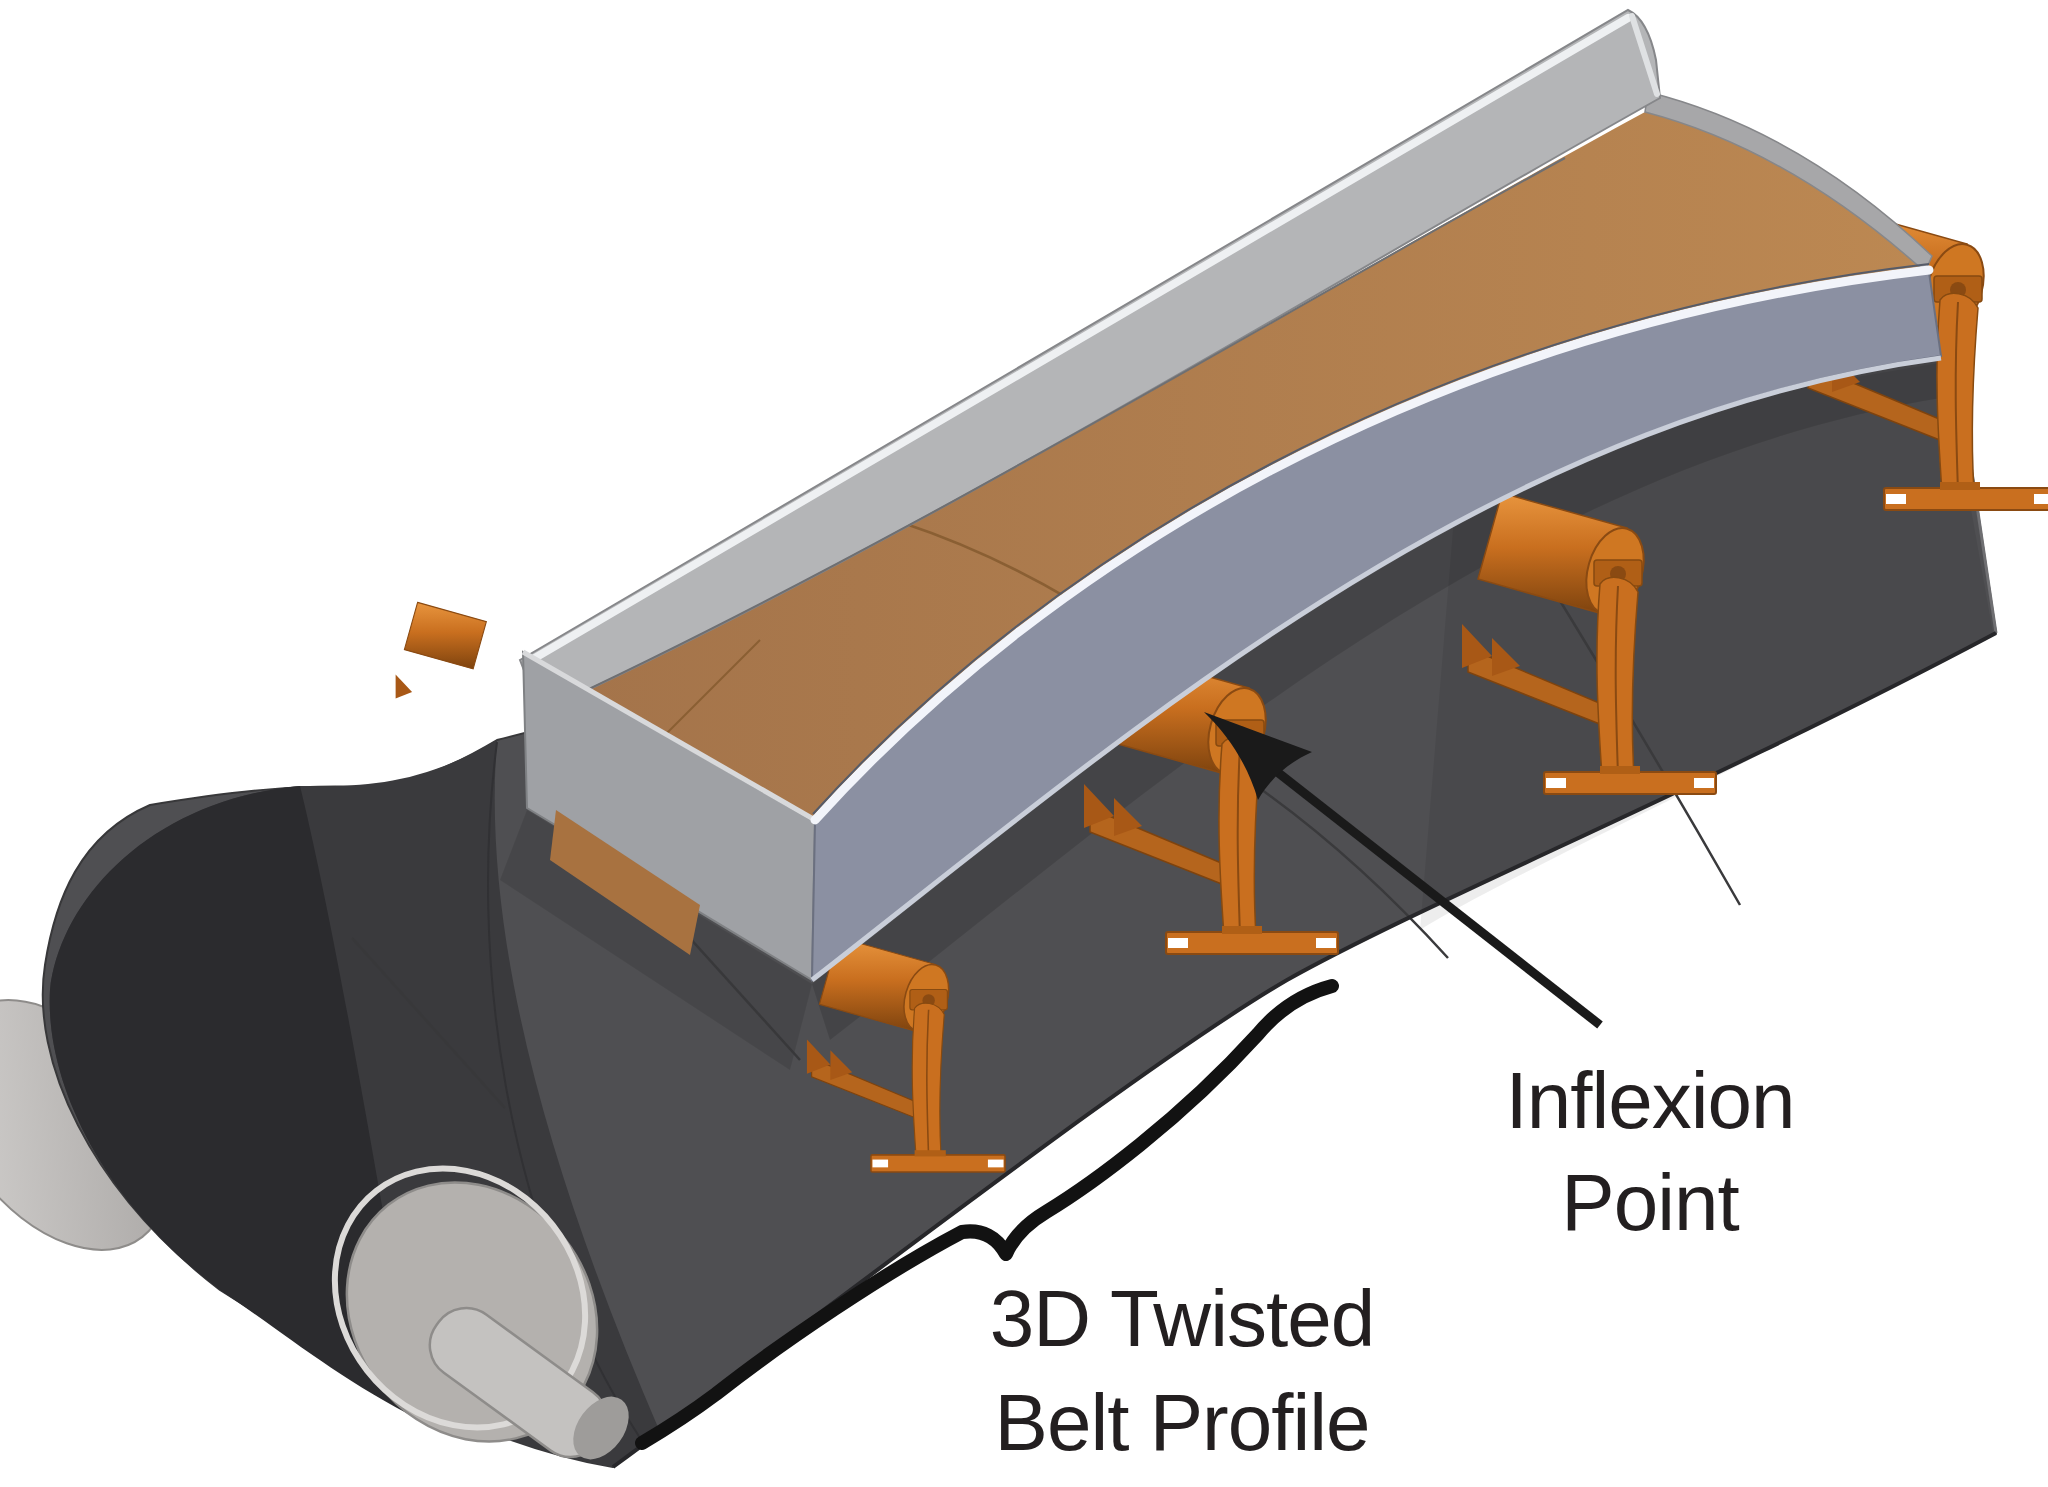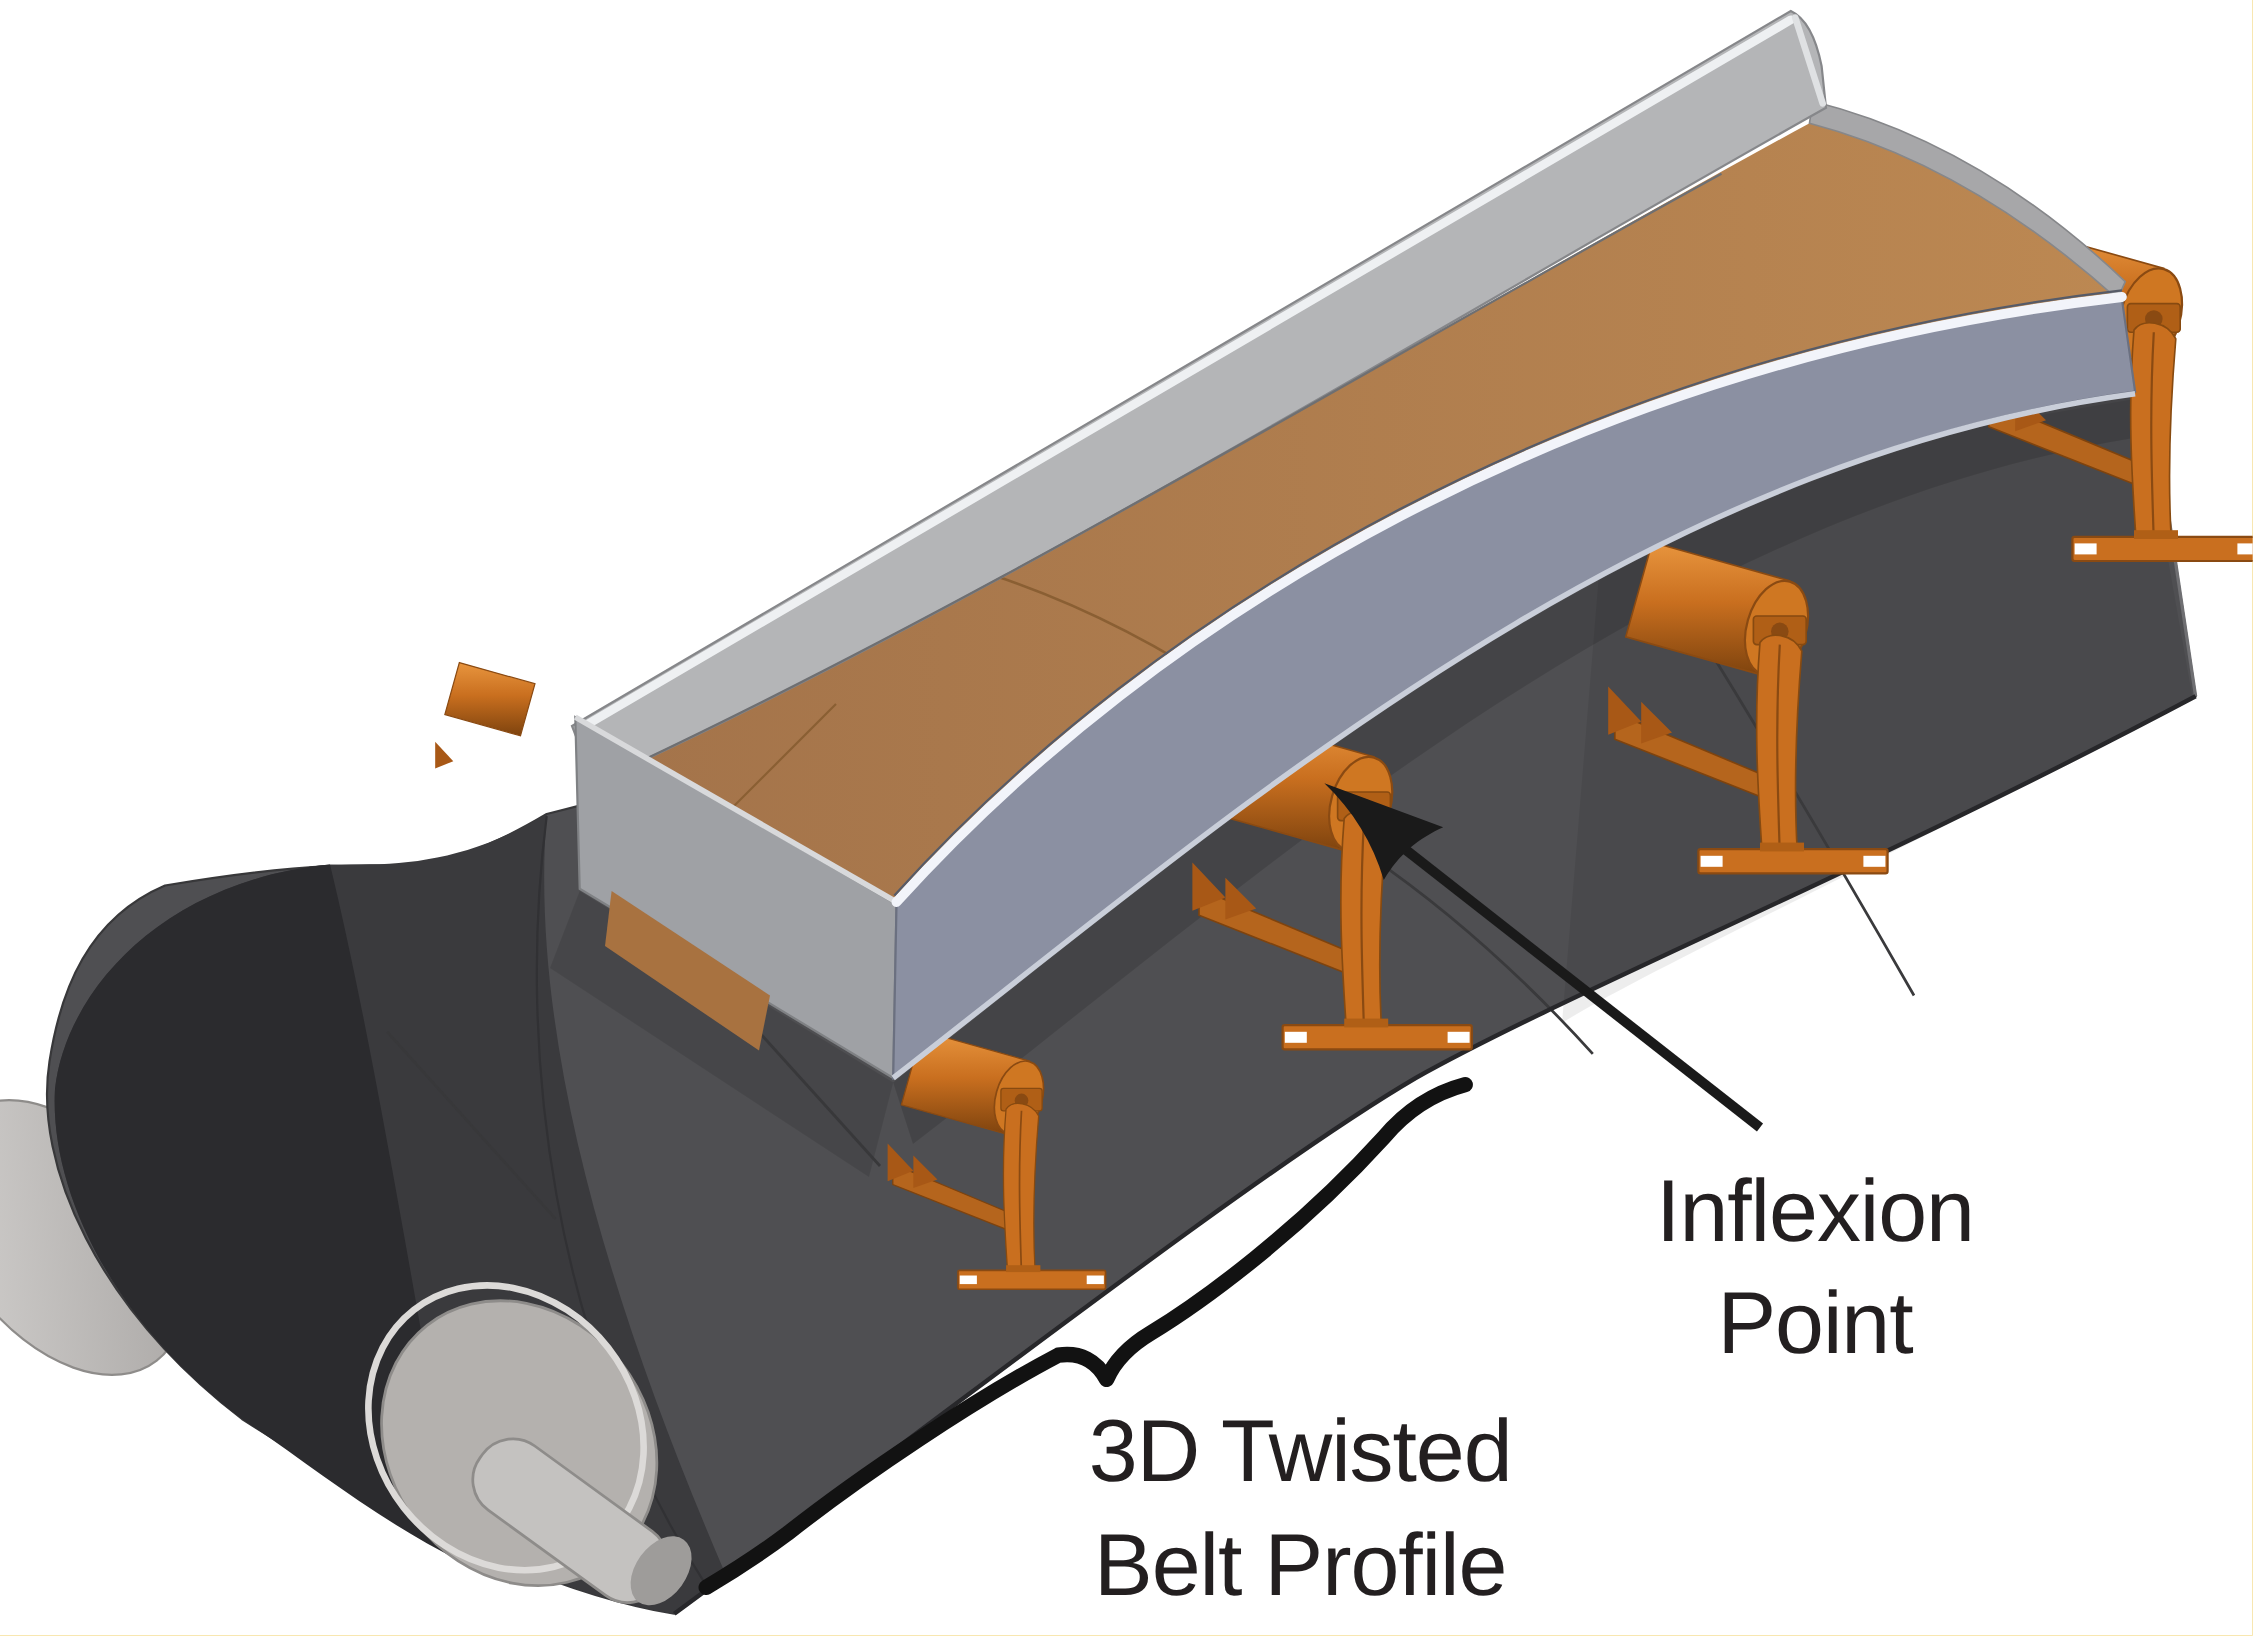--- a/index.html
+++ b/index.html
@@ -1,16 +1,16 @@
 <!DOCTYPE html>
 <html><head>
 <meta charset="utf-8">
 <style>
   html,body{margin:0;padding:0;background:#ffffff;}
-  .stage{position:relative;width:2048px;height:1487px;background:#eab308;overflow:hidden;
+  .stage{position:relative;width:2048px;height:1487px;background:#fdba74;overflow:hidden;
          font-family:"Liberation Sans","DejaVu Sans",sans-serif;}
   .stage svg{position:absolute;left:0;top:0;width:100%;height:100%;}
   text.label{font-family:"Liberation Sans","DejaVu Sans",sans-serif;
              font-size:80px;letter-spacing:-1px;fill:#231f20;text-anchor:middle;}
 </style>
 </head>
 <body>
 
 <div class="stage">
 <svg viewBox="0 0 2048 1487">

